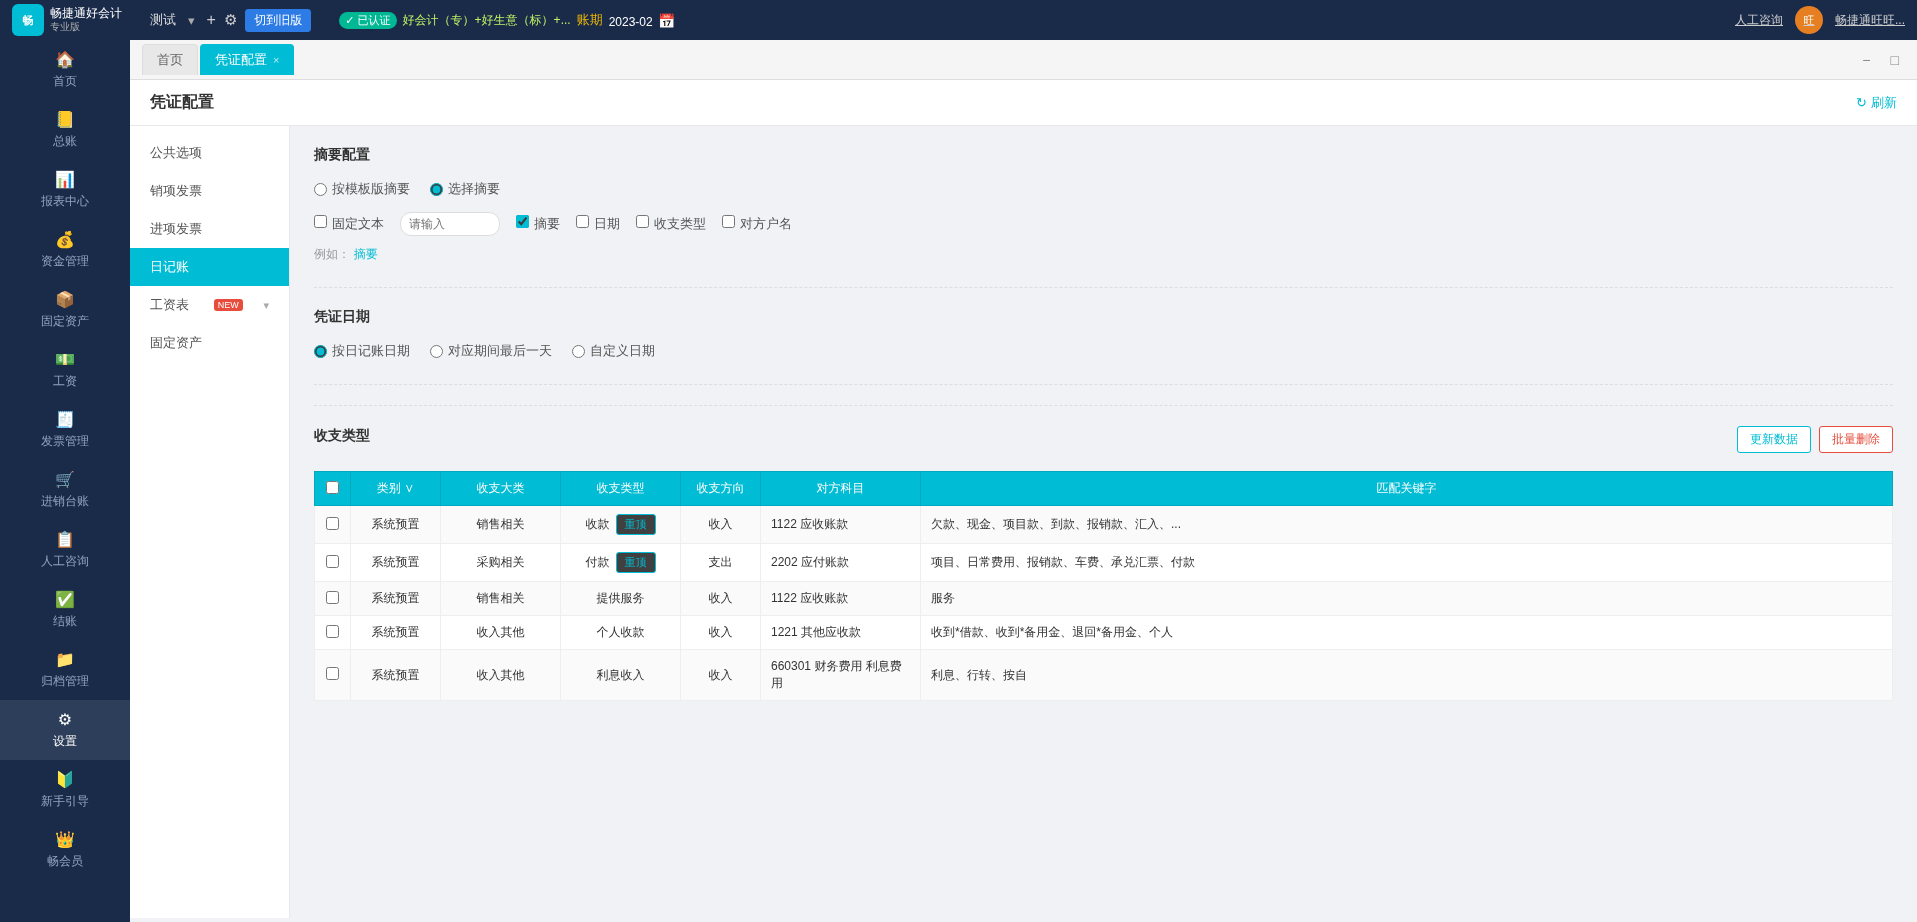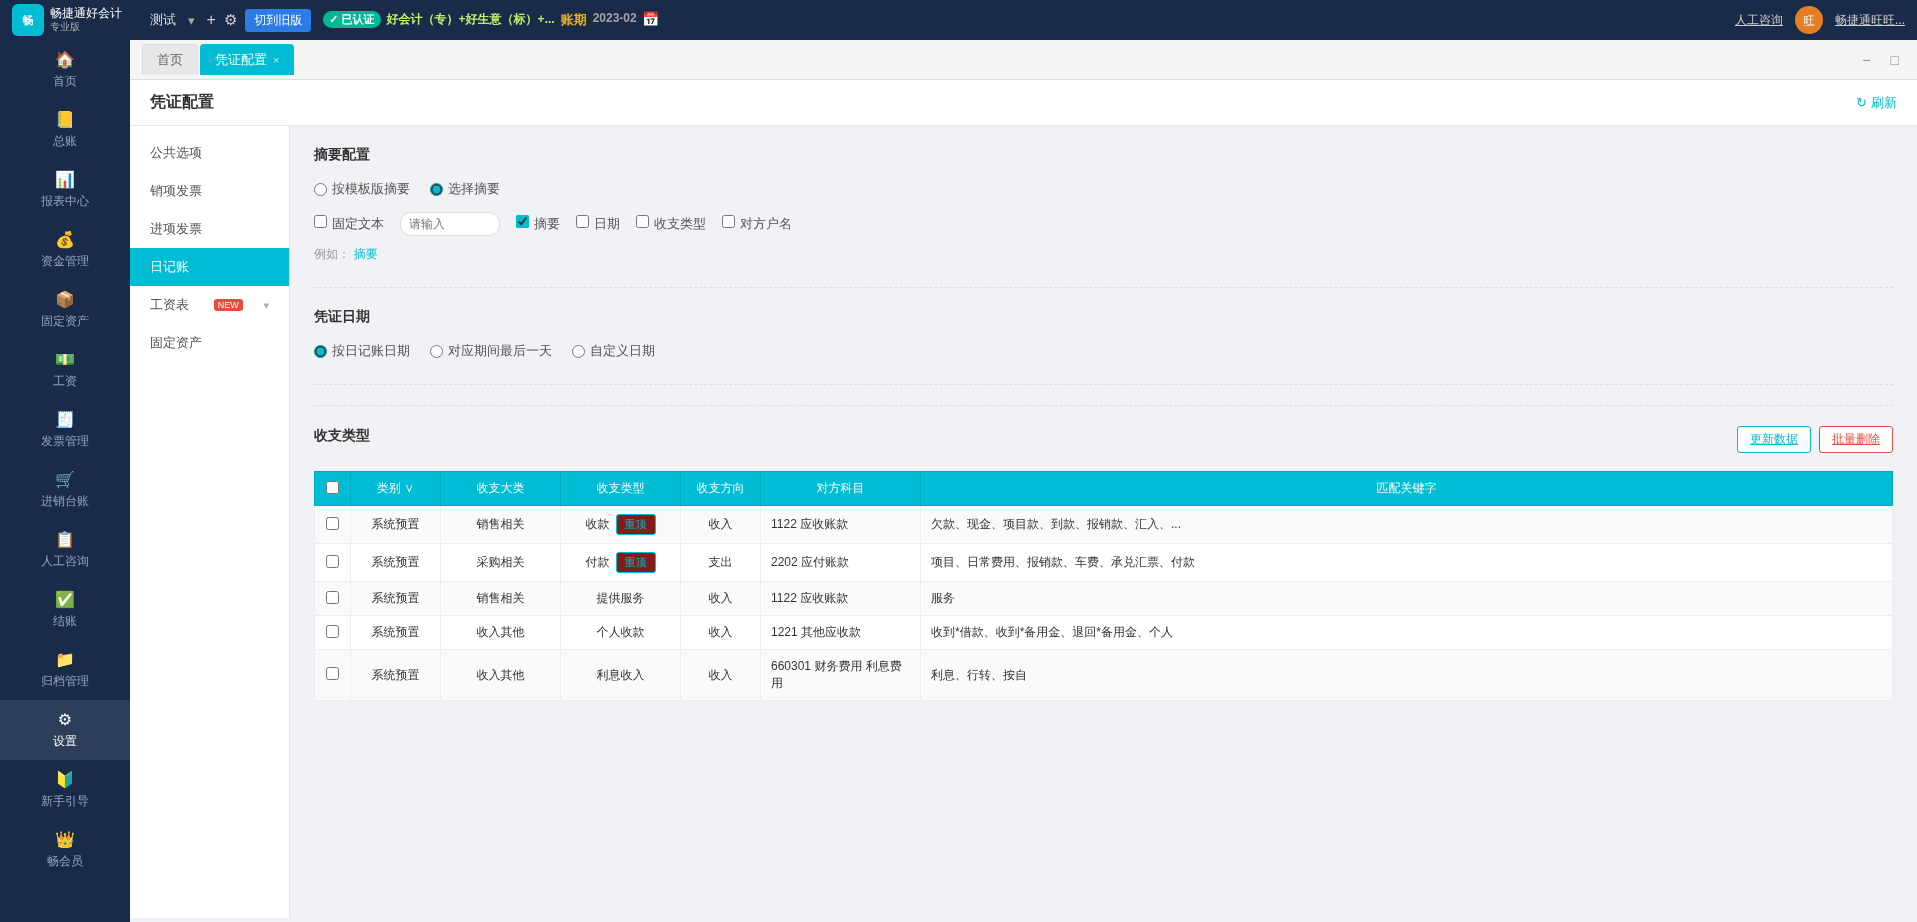--- a/index.html
+++ b/index.html
@@ -8,21 +8,21 @@
     
     .top-bar { height: 40px; background: #1a2b4a; display: flex; align-items: center; padding: 0 12px; gap: 8px; flex-shrink: 0; }
     .top-bar-logo { display: flex; align-items: center; gap: 6px; width: 130px; }
     .logo-icon { width: 32px; height: 32px; background: #00bcd4; border-radius: 6px; display: flex; align-items: center; justify-content: center; color: white; font-size: 11px; font-weight: bold; flex-shrink: 0; }
     .logo-text { color: white; font-size: 12px; line-height: 1.2; }
     .logo-text-sub { color: #aaa; font-size: 10px; }
     .top-bar-company { color: #ddd; font-size: 13px; }
     .top-bar-arrow { color: #aaa; margin: 0 4px; }
     .top-bar-btn { background: none; border: 1px solid #555; color: #ccc; padding: 2px 8px; border-radius: 3px; cursor: pointer; font-size: 12px; }
     .top-bar-btn.active { background: #2d7be5; border-color: #2d7be5; color: white; }
-    .top-bar-status { display: flex; align-items: flex-start; gap: 6px; margin-left: 4px; font-weight: bold; }
+    .top-bar-status { display: flex; align-items: flex-end; gap: 6px; margin-left: 20px; }
     .status-badge { background: #00b894; color: white; padding: 1px 6px; border-radius: 10px; font-size: 11px; }
     .top-bar-right { margin-left: auto; display: flex; align-items: center; gap: 12px; color: #ccc; font-size: 12px; text-decoration: underline; }
     .top-bar-right .avatar { width: 28px; height: 28px; background: #e67e22; border-radius: 50%; display: flex; align-items: center; justify-content: center; color: white; font-size: 11px; }
 
     
     .main-layout { display: flex; flex: 1; overflow: hidden; }
 
     
     .sidebar { width: 130px; background: #1a2b4a; display: flex; flex-direction: column; flex-shrink: 0; }
     .sidebar-item { display: flex; flex-direction: column; align-items: center; padding: 10px 0; cursor: pointer; color: #8fa3bf; font-size: 12px; gap: 4px; }
@@ -72,34 +72,34 @@
     .checkbox-item { display: flex; align-items: flex-start; gap: 5px; cursor: pointer; color: #555; font-size: 13px; }
     .checkbox-item input[type="checkbox"] { accent-color: #00bcd4; cursor: pointer; }
     .text-input { border: 1px solid #ddd; border-radius: 11px; padding: 4px 8px; font-size: 12px; color: #999; width: 100px; }
 
     
     .example-text { color: #00bcd4; font-size: 12px; margin-top: 6px; }
     .example-label { color: #999; font-size: 12px; }
 
     
     .table-header-row { display: flex; justify-content: flex-end; gap: 8px; margin-bottom: 8px; }
-    .table-action-btn { padding: 4px 12px; border-radius: 3px; font-size: 12px; cursor: pointer; text-decoration: underline; }
+    .table-action-btn { padding: 4px 12px; border-radius: 3px; font-size: 12px; cursor: pointer; }
     .btn-outline-cyan { border: 1px solid #00bcd4; color: #00bcd4; background: white; }
     .btn-outline-red { border: 1px solid #e74c3c; color: #e74c3c; background: white; }
 
     .data-table { width: 100%; border-collapse: collapse; font-size: 12px; }
     .data-table thead tr { background: #00bcd4; color: white; }
     .data-table thead th { padding: 8px 10px; text-align: center; font-weight: 500; border: 1px solid #00a8c0; }
     .data-table tbody tr { background: white; border-bottom: 1px solid #eee; }
     .data-table tbody tr:nth-child(odd) { background: #fafafa; }
     .data-table tbody td { padding: 8px 10px; text-align: center; border: 1px solid #eee; }
     .data-table tbody td:first-child { text-align: center; }
     .data-table tbody td.text-left { text-align: left; }
 
-    .reset-btn { background: #7f1d1d; border: 1px solid #00bcd4; color: #00bcd4; padding: 2px 8px; border-radius: 3px; font-size: 11px; cursor: pointer; }
+    .reset-btn { background: #404040; border: 1px solid #00bcd4; color: #00bcd4; padding: 2px 8px; border-radius: 3px; font-size: 11px; cursor: pointer; }
 
     .checkbox-cell input[type="checkbox"] { cursor: pointer; }
     .th-checkbox { width: 36px; }
 
     .col-category { width: 90px; }
     .col-type-main { width: 120px; }
     .col-type { width: 120px; }
     .col-direction { width: 80px; }
     .col-account { width: 160px; }
     .col-keyword { }
@@ -117,21 +117,21 @@
   </div>
   <span class="top-bar-company">测试</span>
   <span class="top-bar-arrow">▾</span>
   <span style="color:#ccc;font-size:16px;cursor:pointer;">+</span>
   <span style="color:#ccc;font-size:15px;cursor:pointer;">⚙</span>
   <button class="top-bar-btn active">切到旧版</button>
   <div class="top-bar-status">
     <span class="status-badge">✓ <span>已认证</span></span>
     <span style="color:#bef264;font-size:12px;">好会计（专）+好生意（标）+...</span>
     <span style="color:#eab308;font-size:13px;">账期</span>
-    <span style="color:#a3a3a3;font-size:12px;">2023-02</span>
+    <span style="color:#ffffff;font-size:12px;">2023-02</span>
     <span style="color:#aaa;font-size:14px;">📅</span>
   </div>
   <div class="top-bar-right">
     <span style="cursor:pointer;">人工咨询</span>
     <div class="avatar">旺</div>
     <span>畅捷通旺旺...</span>
   </div>
 </div>
 
 <div class="main-layout">

